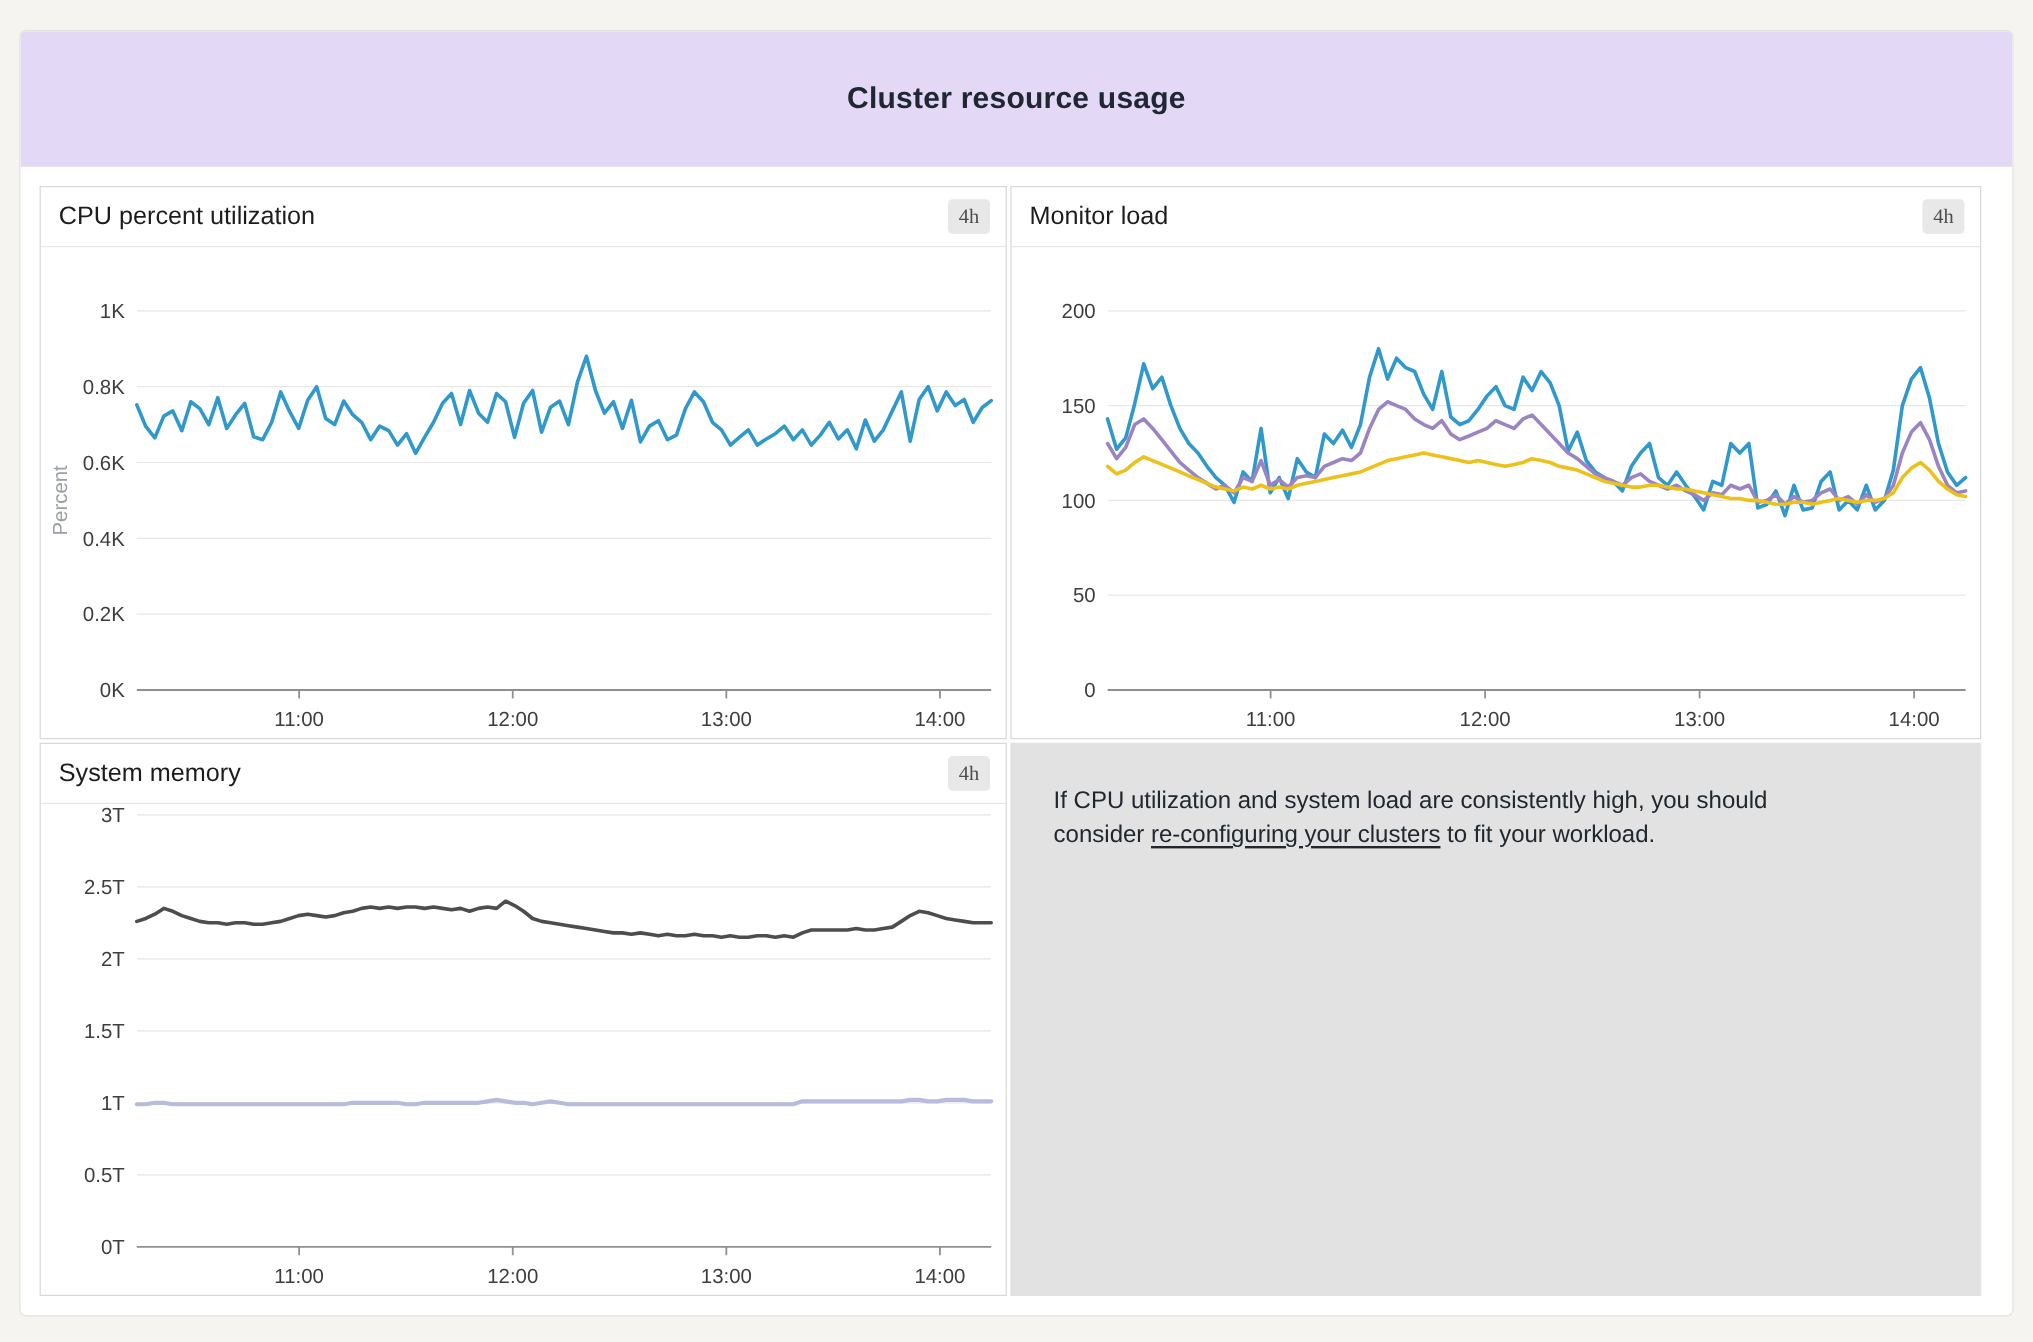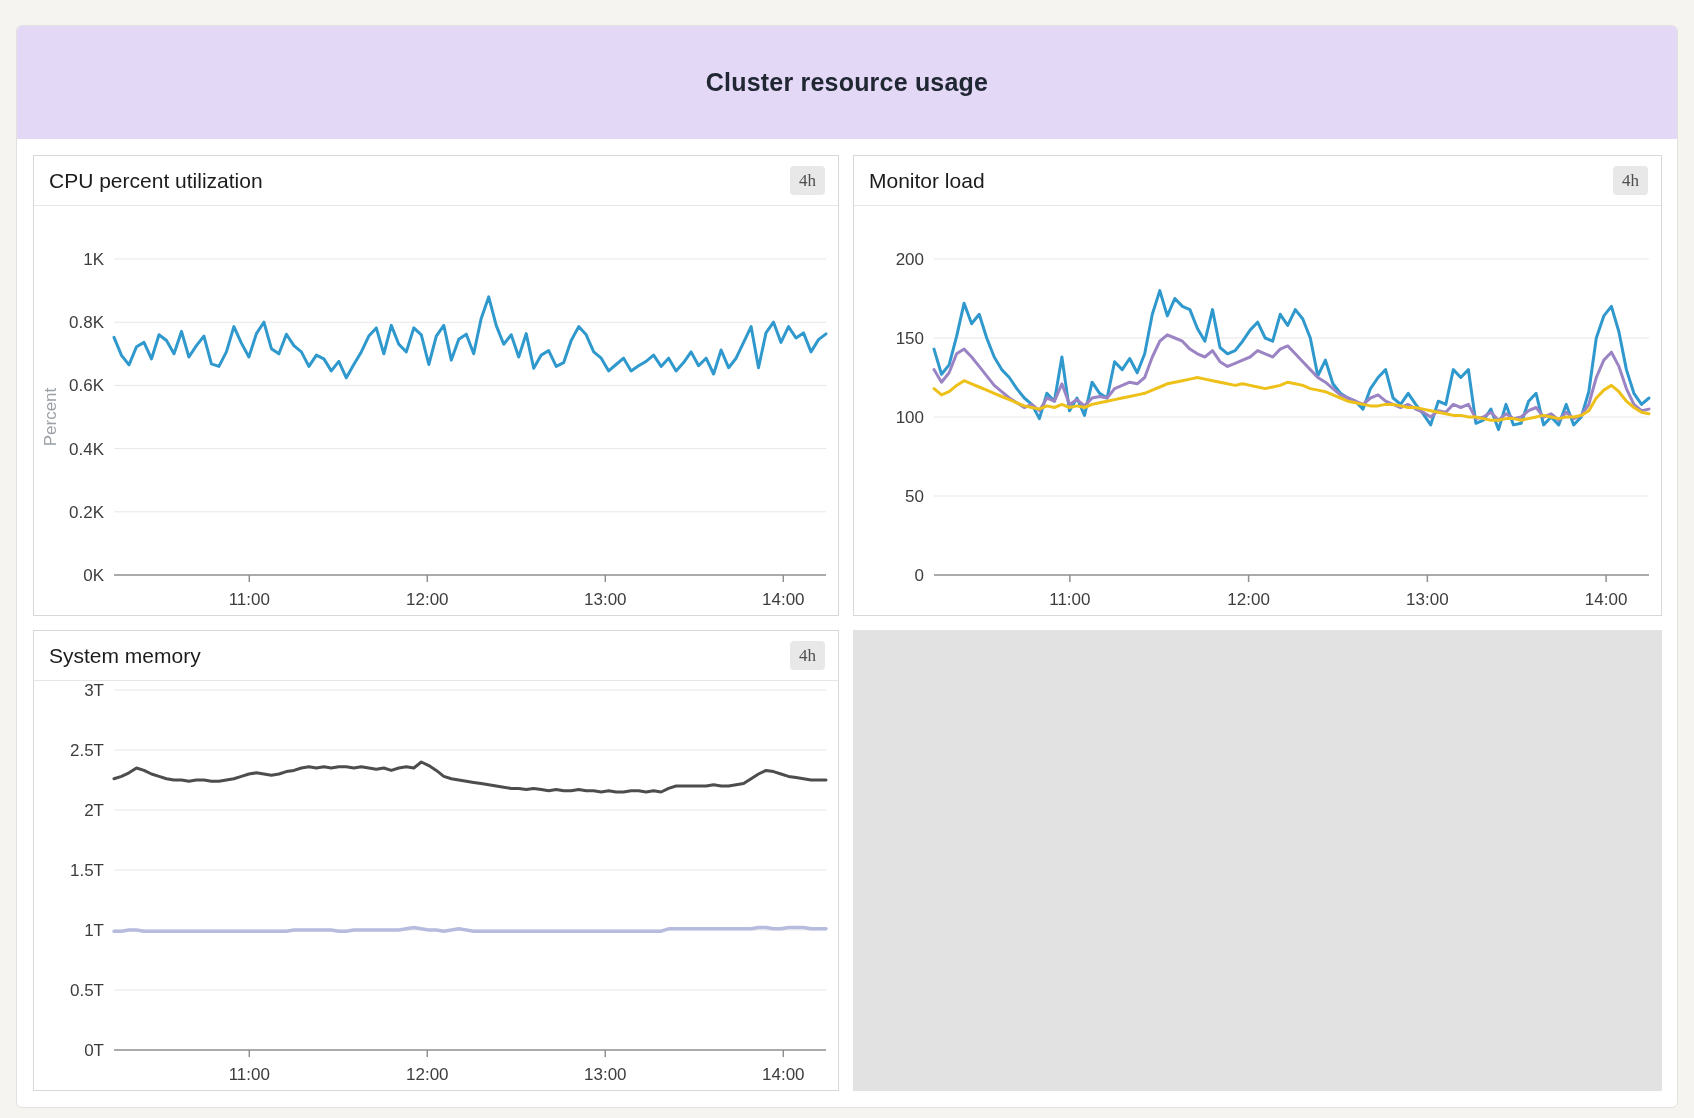--- a/index.html
+++ b/index.html
@@ -24,21 +24,21 @@
     display: flex; align-items: center; justify-content: center;
   }
   .card-header h1 {
     font-size: 25px; font-weight: 700; color: #202733;
     letter-spacing: 0.2px;
   }
   .card-content {
     display: grid;
     grid-template-columns: 806px 809px;
     grid-template-rows: 461px 461px;
-    gap: 14px;
+    gap: 3px;
     padding: 16px;
   }
   .panel {
     background: #ffffff;
     border: 1px solid #d8d8d8;
     display: flex; flex-direction: column;
     overflow: hidden;
   }
   .panel-header {
     height: 50px; flex: 0 0 50px;
@@ -176,16 +176,17 @@
             <text x="571.28" y="399" text-anchor="middle">13:00</text>
             <line x1="749.28" x2="749.28" y1="369" y2="376" stroke="#8f8f8f" stroke-width="1.5"></line>
             <text x="749.28" y="399" text-anchor="middle">14:00</text>
             <polyline points="80.0,97.8 87.5,95.4 95.0,91.8 102.5,87.0 110.0,89.4 117.5,93.0 125.0,95.4 132.5,97.8 140.0,99.0 147.5,99.0 154.9,100.2 162.4,99.0 169.9,99.0 177.4,100.2 184.9,100.2 192.4,99.0 199.9,97.8 207.4,95.4 214.9,93.0 222.4,91.8 229.9,93.0 237.4,94.2 244.9,93.0 252.4,90.6 259.9,89.4 267.4,87.0 274.9,85.8 282.4,87.0 289.9,85.8 297.3,87.0 304.8,85.8 312.3,85.8 319.8,87.0 327.3,85.8 334.8,87.0 342.3,88.2 349.8,87.0 357.3,89.4 364.8,87.0 372.3,85.8 379.8,87.0 387.3,81.0 394.8,84.6 402.3,89.4 409.8,95.4 417.3,97.8 424.8,99.0 432.3,100.2 439.7,101.4 447.2,102.6 454.7,103.8 462.2,105.0 469.7,106.2 477.2,107.4 484.7,107.4 492.2,108.6 499.7,107.4 507.2,108.6 514.7,109.8 522.2,108.6 529.7,109.8 537.2,109.8 544.7,108.6 552.2,109.8 559.7,109.8 567.2,111.0 574.7,109.8 582.1,111.0 589.6,111.0 597.1,109.8 604.6,109.8 612.1,111.0 619.6,109.8 627.1,111.0 634.6,107.4 642.1,105.0 649.6,105.0 657.1,105.0 664.6,105.0 672.1,105.0 679.6,103.8 687.1,105.0 694.6,105.0 702.1,103.8 709.6,102.6 717.1,97.8 724.5,93.0 732.0,89.4 739.5,90.6 747.0,93.0 754.5,95.4 762.0,96.6 769.5,97.8 777.0,99.0 784.5,99.0 792.0,99.0" fill="none" stroke="#4d4d4d" stroke-width="3" stroke-linejoin="round" stroke-linecap="round"></polyline>
             <polyline points="80.0,250.2 87.5,250.2 95.0,249.0 102.5,249.0 110.0,250.2 117.5,250.2 125.0,250.2 132.5,250.2 140.0,250.2 147.5,250.2 154.9,250.2 162.4,250.2 169.9,250.2 177.4,250.2 184.9,250.2 192.4,250.2 199.9,250.2 207.4,250.2 214.9,250.2 222.4,250.2 229.9,250.2 237.4,250.2 244.9,250.2 252.4,250.2 259.9,249.0 267.4,249.0 274.9,249.0 282.4,249.0 289.9,249.0 297.3,249.0 304.8,250.2 312.3,250.2 319.8,249.0 327.3,249.0 334.8,249.0 342.3,249.0 349.8,249.0 357.3,249.0 364.8,249.0 372.3,247.8 379.8,246.6 387.3,247.8 394.8,249.0 402.3,249.0 409.8,250.2 417.3,249.0 424.8,247.8 432.3,249.0 439.7,250.2 447.2,250.2 454.7,250.2 462.2,250.2 469.7,250.2 477.2,250.2 484.7,250.2 492.2,250.2 499.7,250.2 507.2,250.2 514.7,250.2 522.2,250.2 529.7,250.2 537.2,250.2 544.7,250.2 552.2,250.2 559.7,250.2 567.2,250.2 574.7,250.2 582.1,250.2 589.6,250.2 597.1,250.2 604.6,250.2 612.1,250.2 619.6,250.2 627.1,250.2 634.6,247.8 642.1,247.8 649.6,247.8 657.1,247.8 664.6,247.8 672.1,247.8 679.6,247.8 687.1,247.8 694.6,247.8 702.1,247.8 709.6,247.8 717.1,247.8 724.5,246.6 732.0,246.6 739.5,247.8 747.0,247.8 754.5,246.6 762.0,246.6 769.5,246.6 777.0,247.8 784.5,247.8 792.0,247.8" fill="none" stroke="#b7bbdd" stroke-width="3.5" stroke-linejoin="round" stroke-linecap="round"></polyline>
           </svg>
         </div>
     </section>
 
     <section class="info-panel">
+      <p><span>If CPU utilization and system load are consistently high, you should consider </span><a href="#">re-configuring your clusters</a><span> to fit your workload.</span></p>
     </section>
 
   </div>
 </div>
 
 </body></html>

